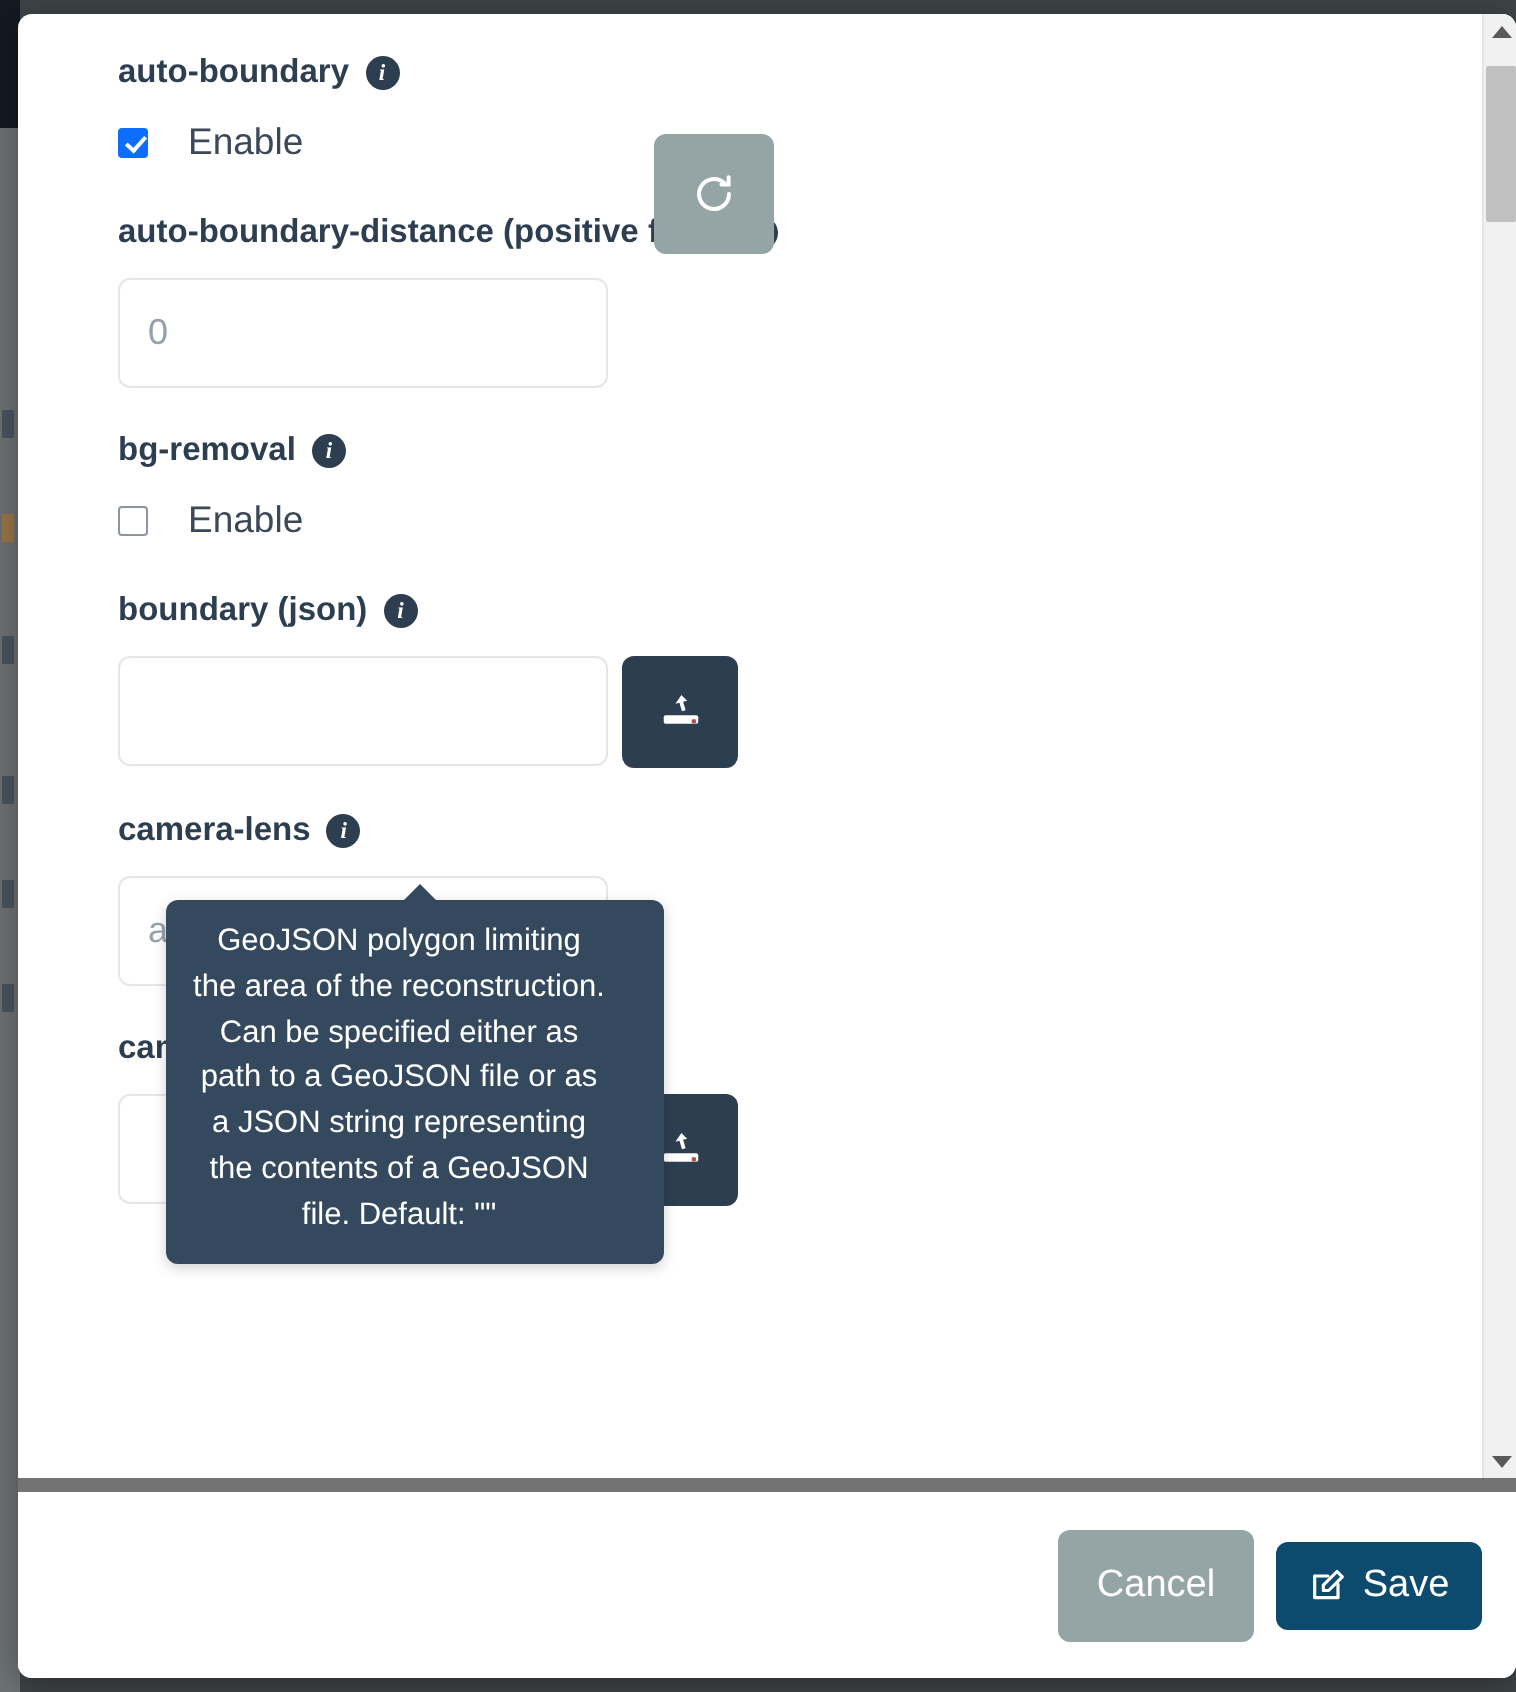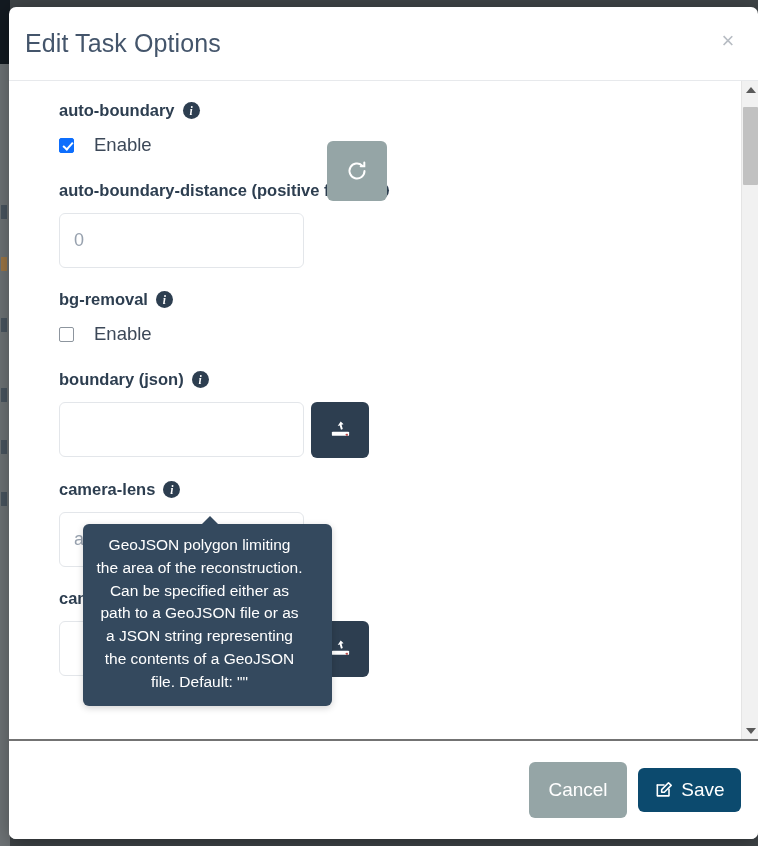--- a/index.html
+++ b/index.html
@@ -282,21 +282,21 @@
     width: 15px; height: 78px;
     background: #c1c1c1;
     border-radius: 1px;
     cursor: pointer;
   }
 
   
   .modal-footer {
     flex: 0 0 100px;
     height: 100px;
-    border-top: 2px solid #737373;
+    border-top: 7px solid #737373;
     display: flex;
     align-items: center;
     justify-content: flex-end;
     padding-right: 17px;
     gap: 11px;
     background: #fff;
   }
   .btn {
     border: none;
     border-radius: 6px;
@@ -327,24 +327,20 @@
   <div class="ghost-bit" style="top:205px"></div>
   <div class="ghost-bit" style="top:257px;background:#c77c20"></div>
   <div class="ghost-bit" style="top:318px"></div>
   <div class="ghost-bit" style="top:388px"></div>
   <div class="ghost-bit" style="top:440px"></div>
   <div class="ghost-bit" style="top:492px"></div>
 </div>
 
 <div class="modal">
 
-  <div class="modal-header">
-    <div class="modal-title">Edit Task Options</div>
-    <button class="close-btn">×</button>
-  </div>
 
   <div class="modal-body">
     <div class="body-scroll-area">
 
       <div class="field">
         <div class="field-label">
           <span>auto-boundary</span>
           <span class="info-icon">i</span>
         </div>
         <div class="checkbox-row">

